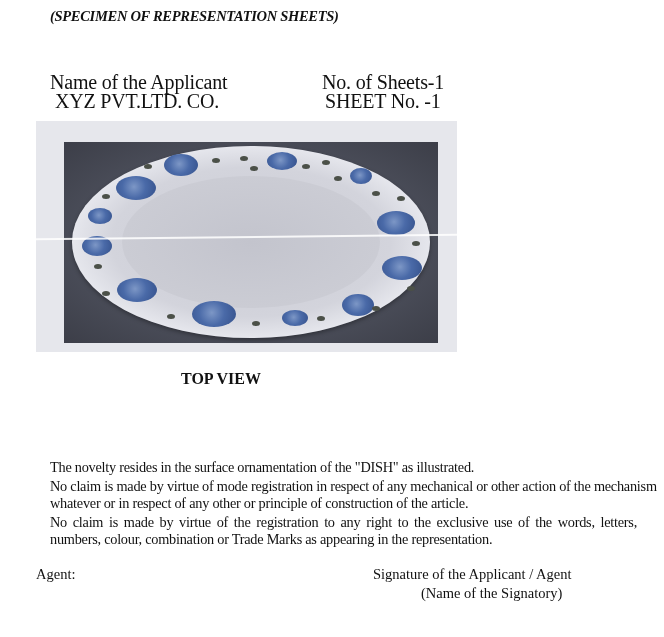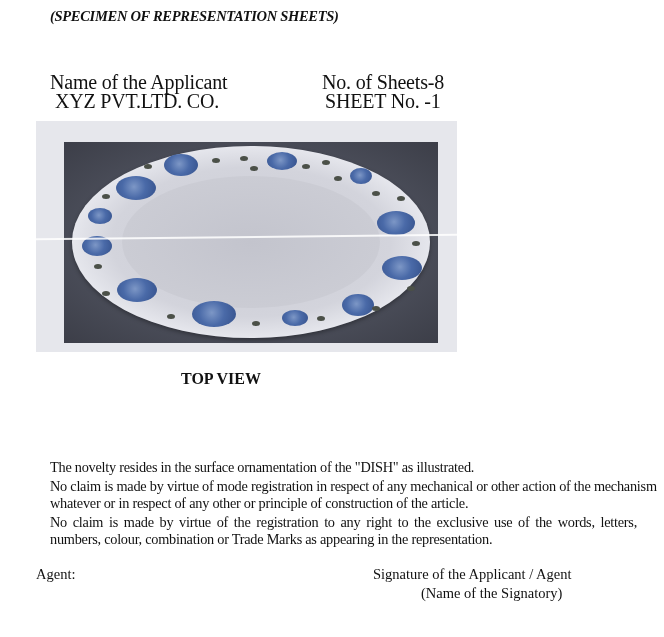--- a/index.html
+++ b/index.html
@@ -25,21 +25,21 @@
   .just { width:587px; text-align:justify; text-align-last:justify; }
   .foot { font-size:14.5px; }
 </style>
 </head>
 <body>
 
 <div class="abs title">(SPECIMEN OF REPRESENTATION SHEETS)</div>
 
 <div class="abs hdr" style="left:50px; top:54px;">Name of the Applicant</div>
 <div class="abs hdr" style="left:55px; top:73px;">XYZ PVT.LTD. CO.</div>
-<div class="abs hdr" style="left:322px; top:54px;">No. of Sheets-8</div>
+<div class="abs hdr" style="left:322px; top:54px;">No. of Sheets-1</div>
 <div class="abs hdr" style="left:325px; top:73px;">SHEET No. -1</div>
 
 <div class="photo">
   <div class="frame">
     <div class="plate">
       <div class="well"></div>
 
       <div class="rose" style="left:92px;top:8px;width:34px;height:22px;"></div>
       <div class="rose" style="left:195px;top:6px;width:30px;height:18px;"></div>
       <div class="rose" style="left:278px;top:22px;width:22px;height:16px;"></div>

